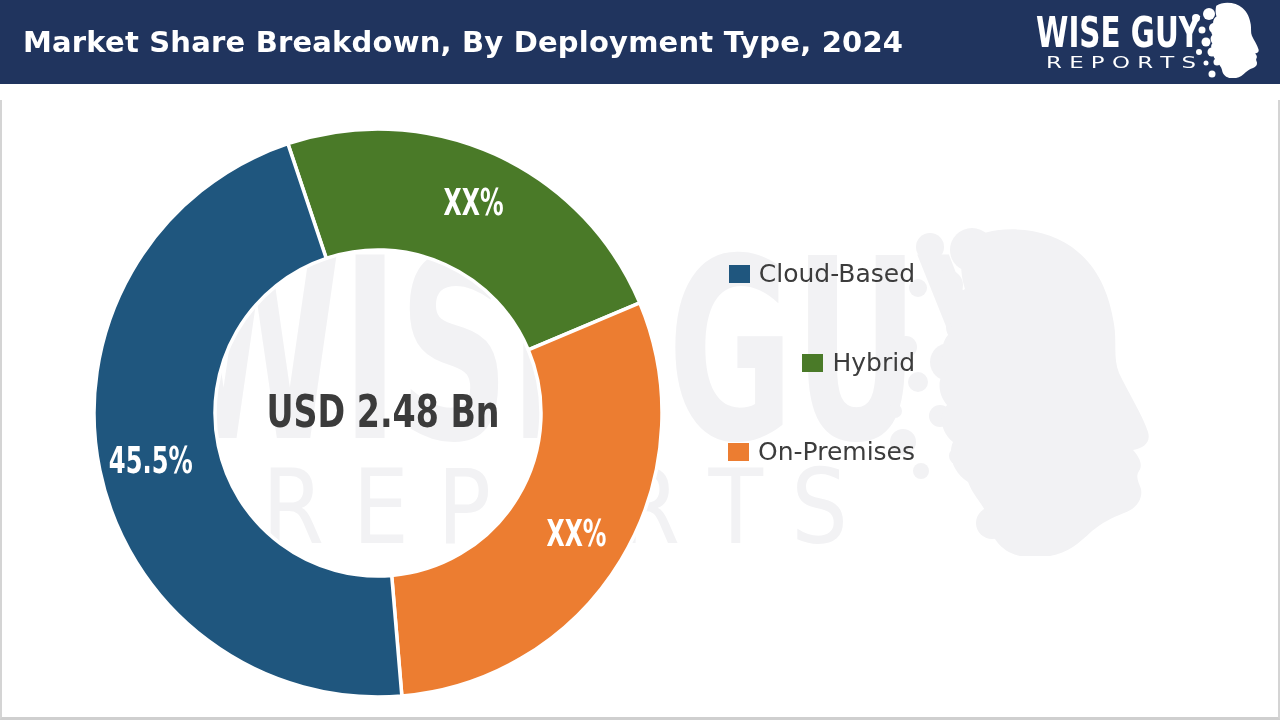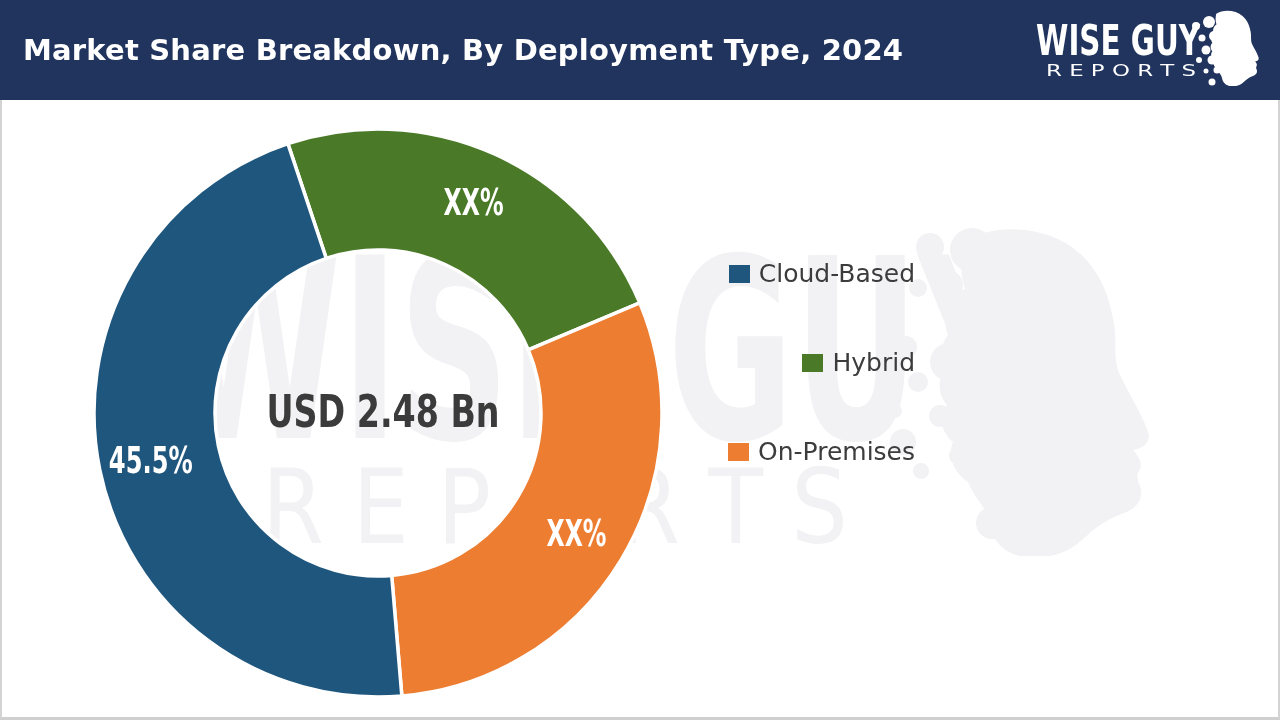--- a/index.html
+++ b/index.html
@@ -1,19 +1,19 @@
 <!DOCTYPE html>
 <html><head>
 <meta charset="utf-8">
 <style>
   html,body{margin:0;padding:0;background:#fff;}
   .page{position:relative;width:1280px;height:720px;overflow:hidden;background:#ffffff;
         font-family:"DejaVu Sans",sans-serif;}
   
-  .header{position:absolute;left:0;top:0;width:1280px;height:100px;background:#20345E;
+  .header{position:absolute;left:0;top:0;width:1280px;height:84px;background:#20345E;
           display:flex;align-items:center;justify-content:space-between;z-index:3;}
   .header .title{color:#ffffff;font-size:29px;font-weight:bold;padding-left:23px;letter-spacing:.2px;}
   .logo-svg{width:230px;height:88px;margin-right:14px;flex:0 0 auto;}
   .logo-main{fill:#ffffff;font-size:42px;font-weight:bold;font-family:"DejaVu Sans",sans-serif;}
   .logo-sub{fill:#ffffff;font-size:16px;font-family:"DejaVu Sans",sans-serif;}
   
   #chart-svg{position:absolute;left:0;top:0;width:1280px;height:720px;z-index:1;}
   .wm1{fill:#F2F2F4;font-size:252px;font-weight:bold;}
   .wm2{fill:#F2F2F4;font-size:104px;}
   .seg-label{fill:#ffffff;font-size:38px;font-weight:bold;}

